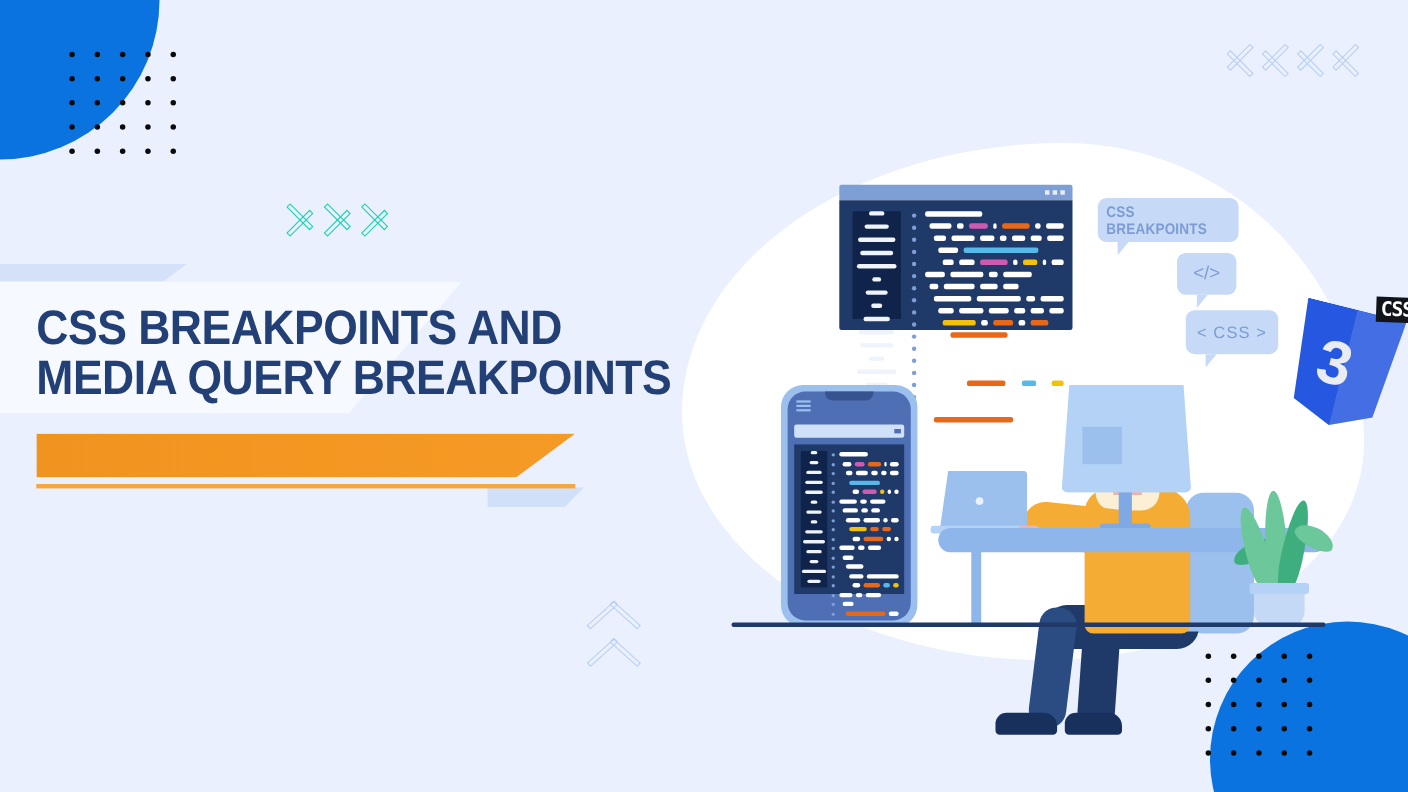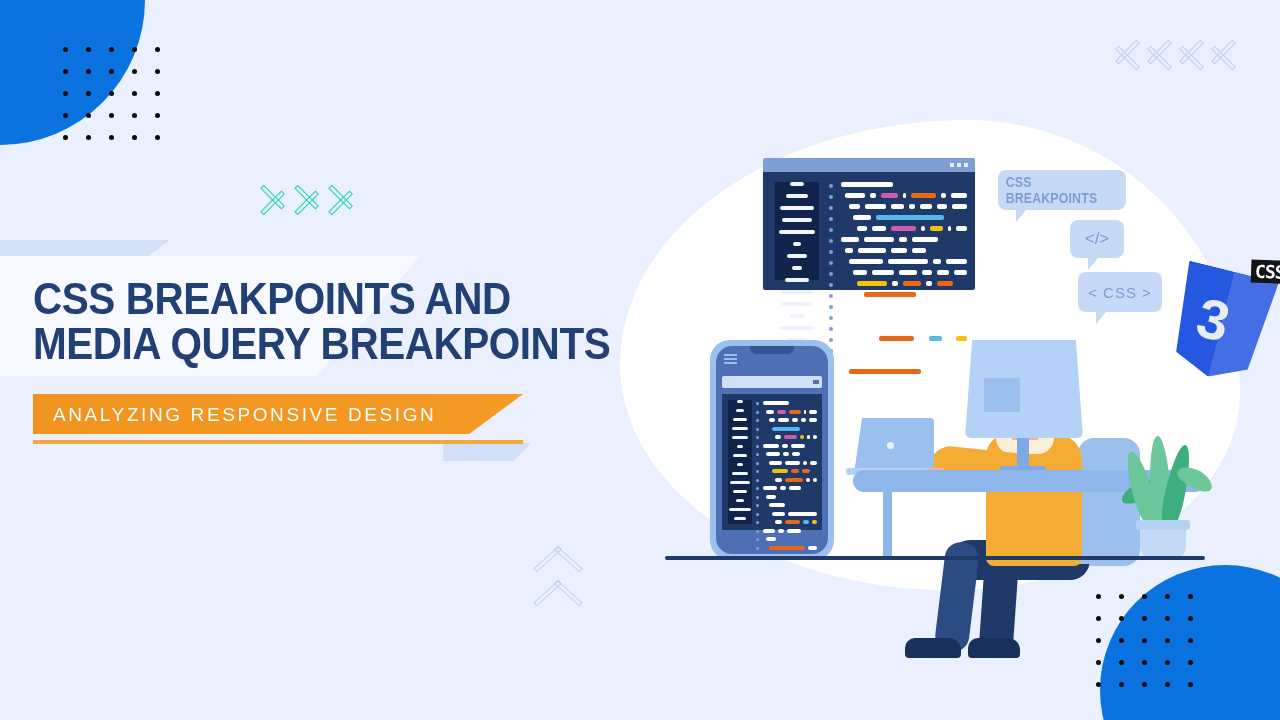--- a/index.html
+++ b/index.html
@@ -126,21 +126,21 @@
     letter-spacing: 2.6px;
   }
   .subrule {
     position: absolute;
     left: 33px; top: 440px;
     width: 490px; height: 4px;
     background: #f7a63c;
   }
 
   
-  .illus { position: absolute; left: 600px; top: 90px; width: 680px; height: 520px; }
+  .illus { position: absolute; left: 600px; top: 100px; width: 680px; height: 520px; }
 
   .blob {
     position: absolute;
     left: 20px; top: 30px;
     width: 620px; height: 470px;
     background: #ffffff;
     border-radius: 56% 44% 47% 53% / 52% 58% 42% 48%;
   }
 
   .floor {
@@ -394,21 +394,20 @@
     </div>
 
   <div class="ribbon-a"></div>
   <div class="ribbon-panel"></div>
   <div class="ribbon-b"></div>
 
   <div class="headline"><span>CSS BREAKPOINTS AND</span>
 <span>MEDIA QUERY BREAKPOINTS</span></div>
 
   <div class="subbanner"></div>
-  <div class="subbanner-text">ANALYZING RESPONSIVE DESIGN</div>
   <div class="subrule"></div>
 
   <div class="illus">
     <div class="blob"></div>
 
     <div class="win">
       <div class="win-bar">
         <div class="win-dots">
             <i></i>
             <i></i>

